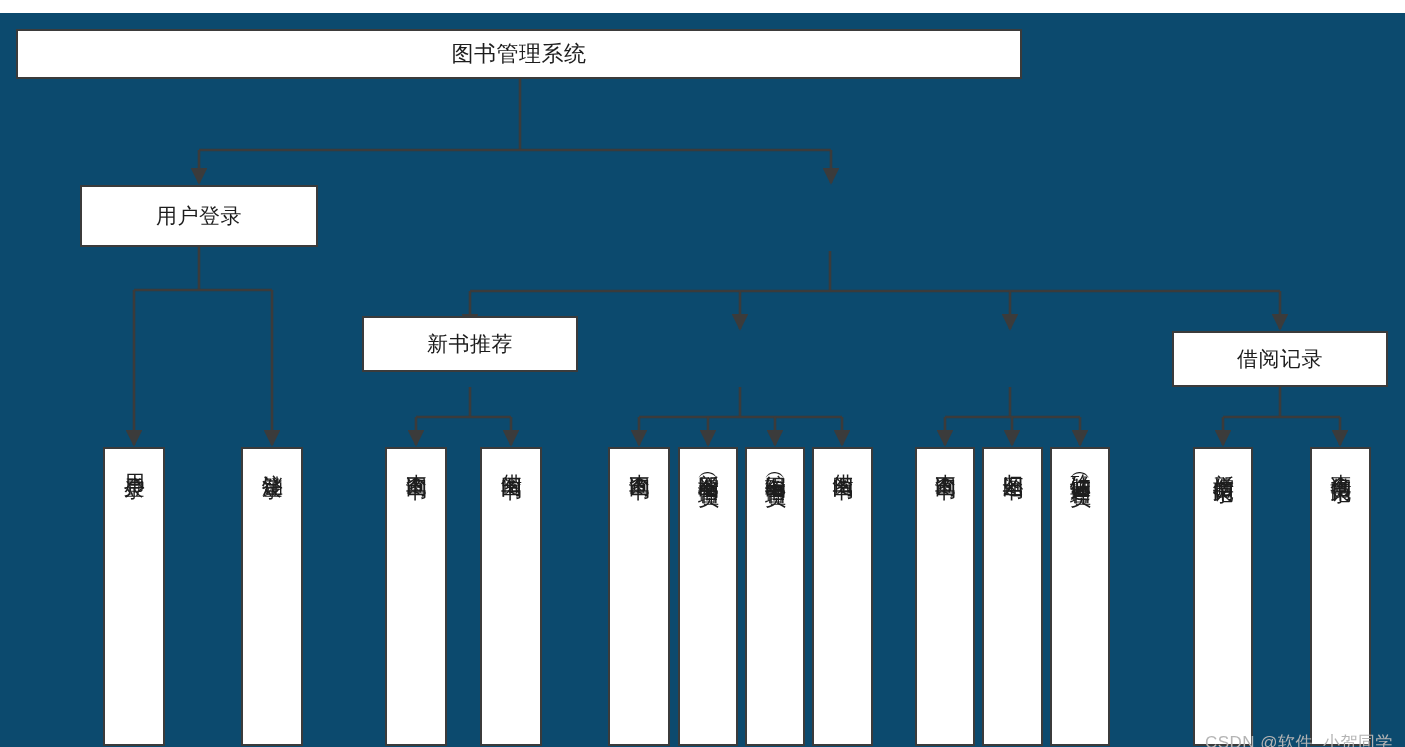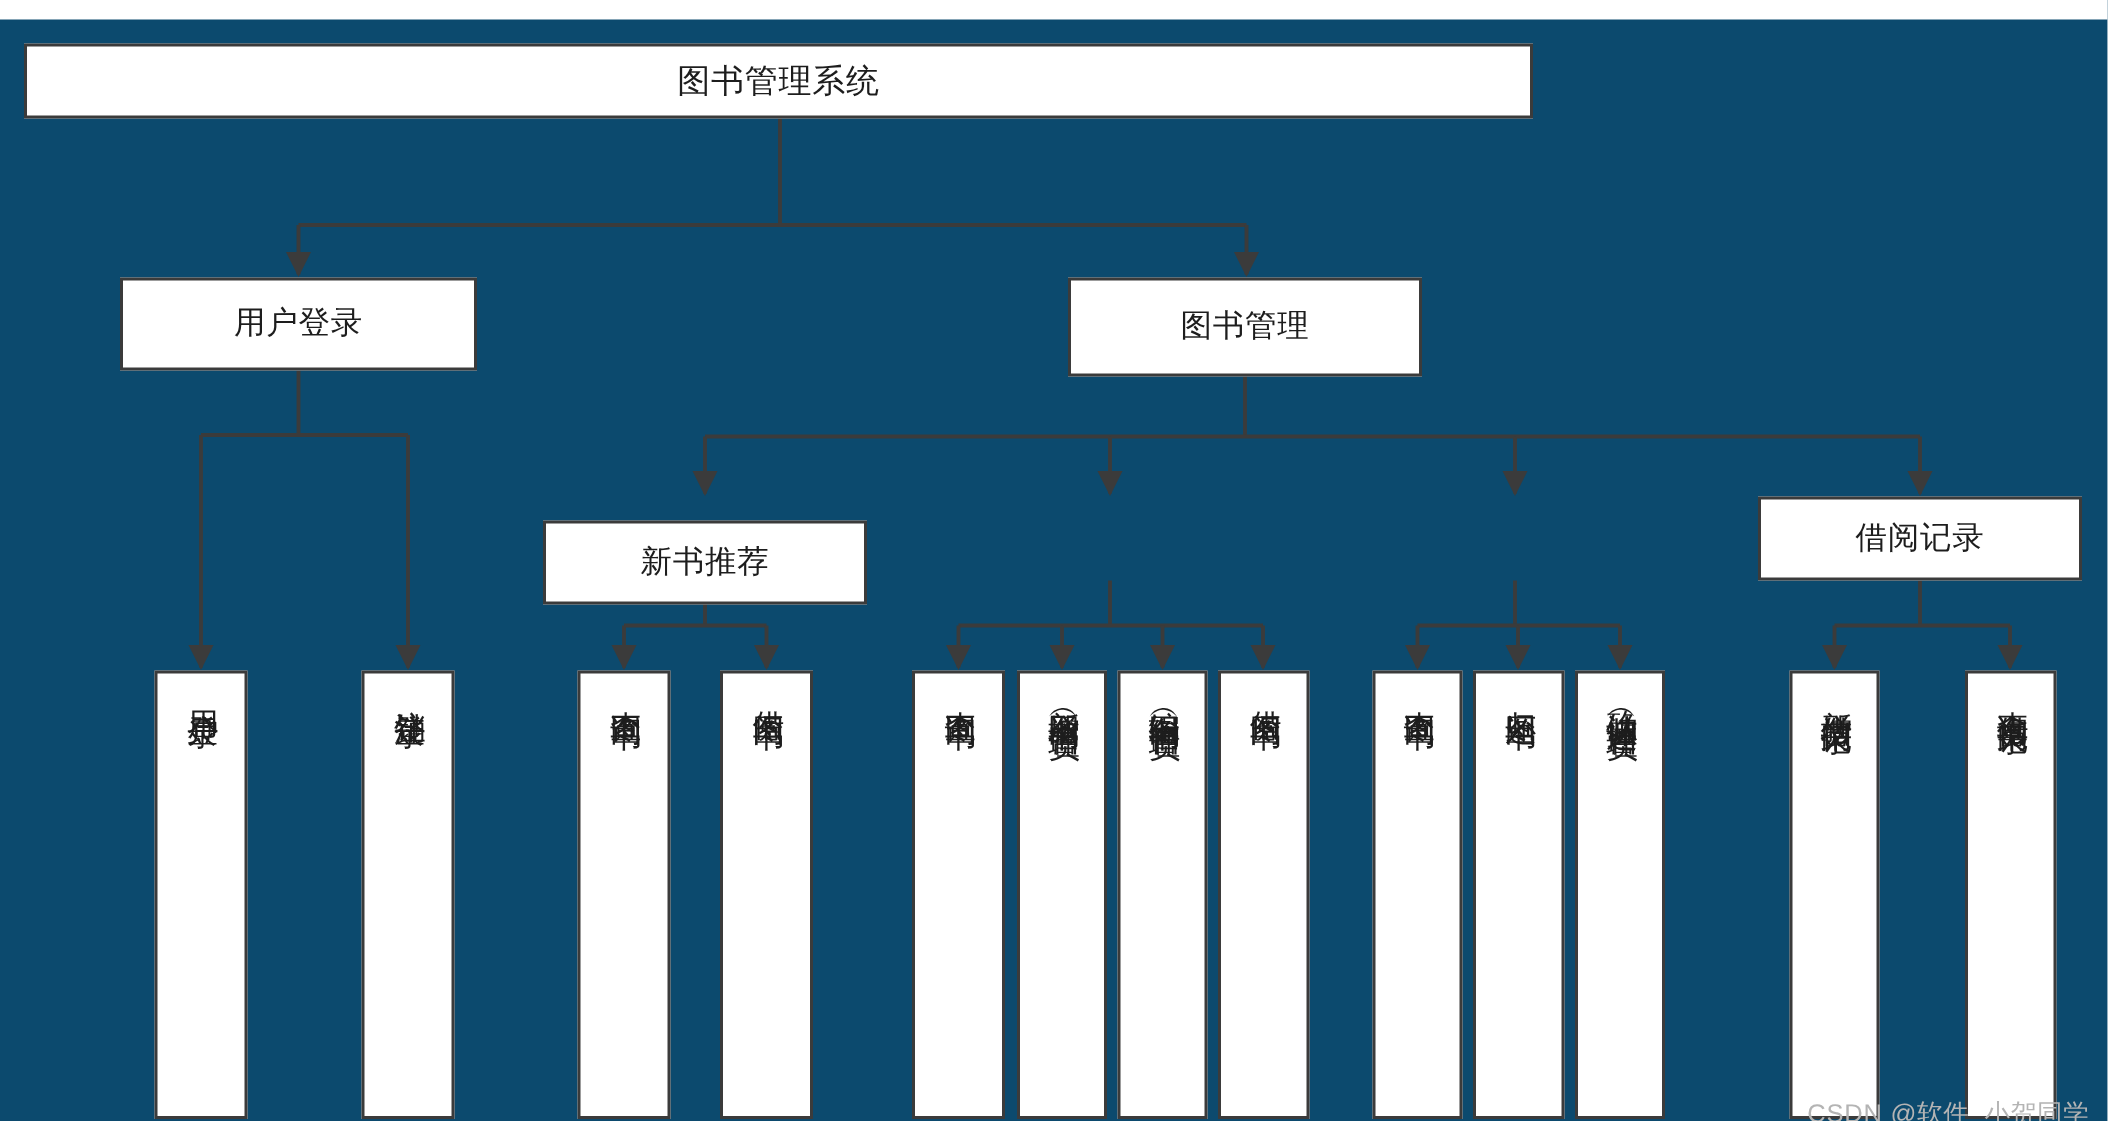--- a/index.html
+++ b/index.html
@@ -127,25 +127,22 @@
     </g>
   </svg>
 
   <div class="node horiz root" style="left: 16px; top: 16px; width: 1006px; height: 50px; border-color: rgb(59, 59, 59); background: rgb(255, 255, 255); color: rgb(29, 29, 29);">
     <span class="label">图书管理系统</span>
   </div>
 
   <div class="node horiz" style="left: 80px; top: 172px; width: 238px; height: 62px; border-color: rgb(59, 59, 59); background: rgb(255, 255, 255); color: rgb(29, 29, 29);">
     <span class="label">用户登录</span>
   </div>
-  <div class="node horiz" style="left: 712px; top: 172px; width: 236px; height: 66px; border-color: rgb(59, 59, 59); background: rgb(255, 255, 255); color: rgb(29, 29, 29);">
-    <span class="label">图书管理</span>
-  </div>
 
-  <div class="node horiz" style="left: 362px; top: 334px; width: 216px; height: 56px; border-color: rgb(59, 59, 59); background: rgb(255, 255, 255); color: rgb(29, 29, 29);">
+  <div class="node horiz" style="left: 362px; top: 303px; width: 216px; height: 56px; border-color: rgb(59, 59, 59); background: rgb(255, 255, 255); color: rgb(29, 29, 29);">
     <span class="label">新书推荐</span>
   </div>
   <div class="node horiz" style="left: 1172px; top: 318px; width: 216px; height: 56px; border-color: rgb(59, 59, 59); background: rgb(255, 255, 255); color: rgb(29, 29, 29);">
     <span class="label">借阅记录</span>
   </div>
 
   <div class="node vert" style="left: 103px; top: 434px; width: 62px; height: 299px; border-color: rgb(59, 59, 59); background: rgb(255, 255, 255); color: rgb(29, 29, 29);">
     <span class="label">用户登录</span>
   </div>
   <div class="node vert" style="left: 241px; top: 434px; width: 62px; height: 299px; border-color: rgb(59, 59, 59); background: rgb(255, 255, 255); color: rgb(29, 29, 29);">

